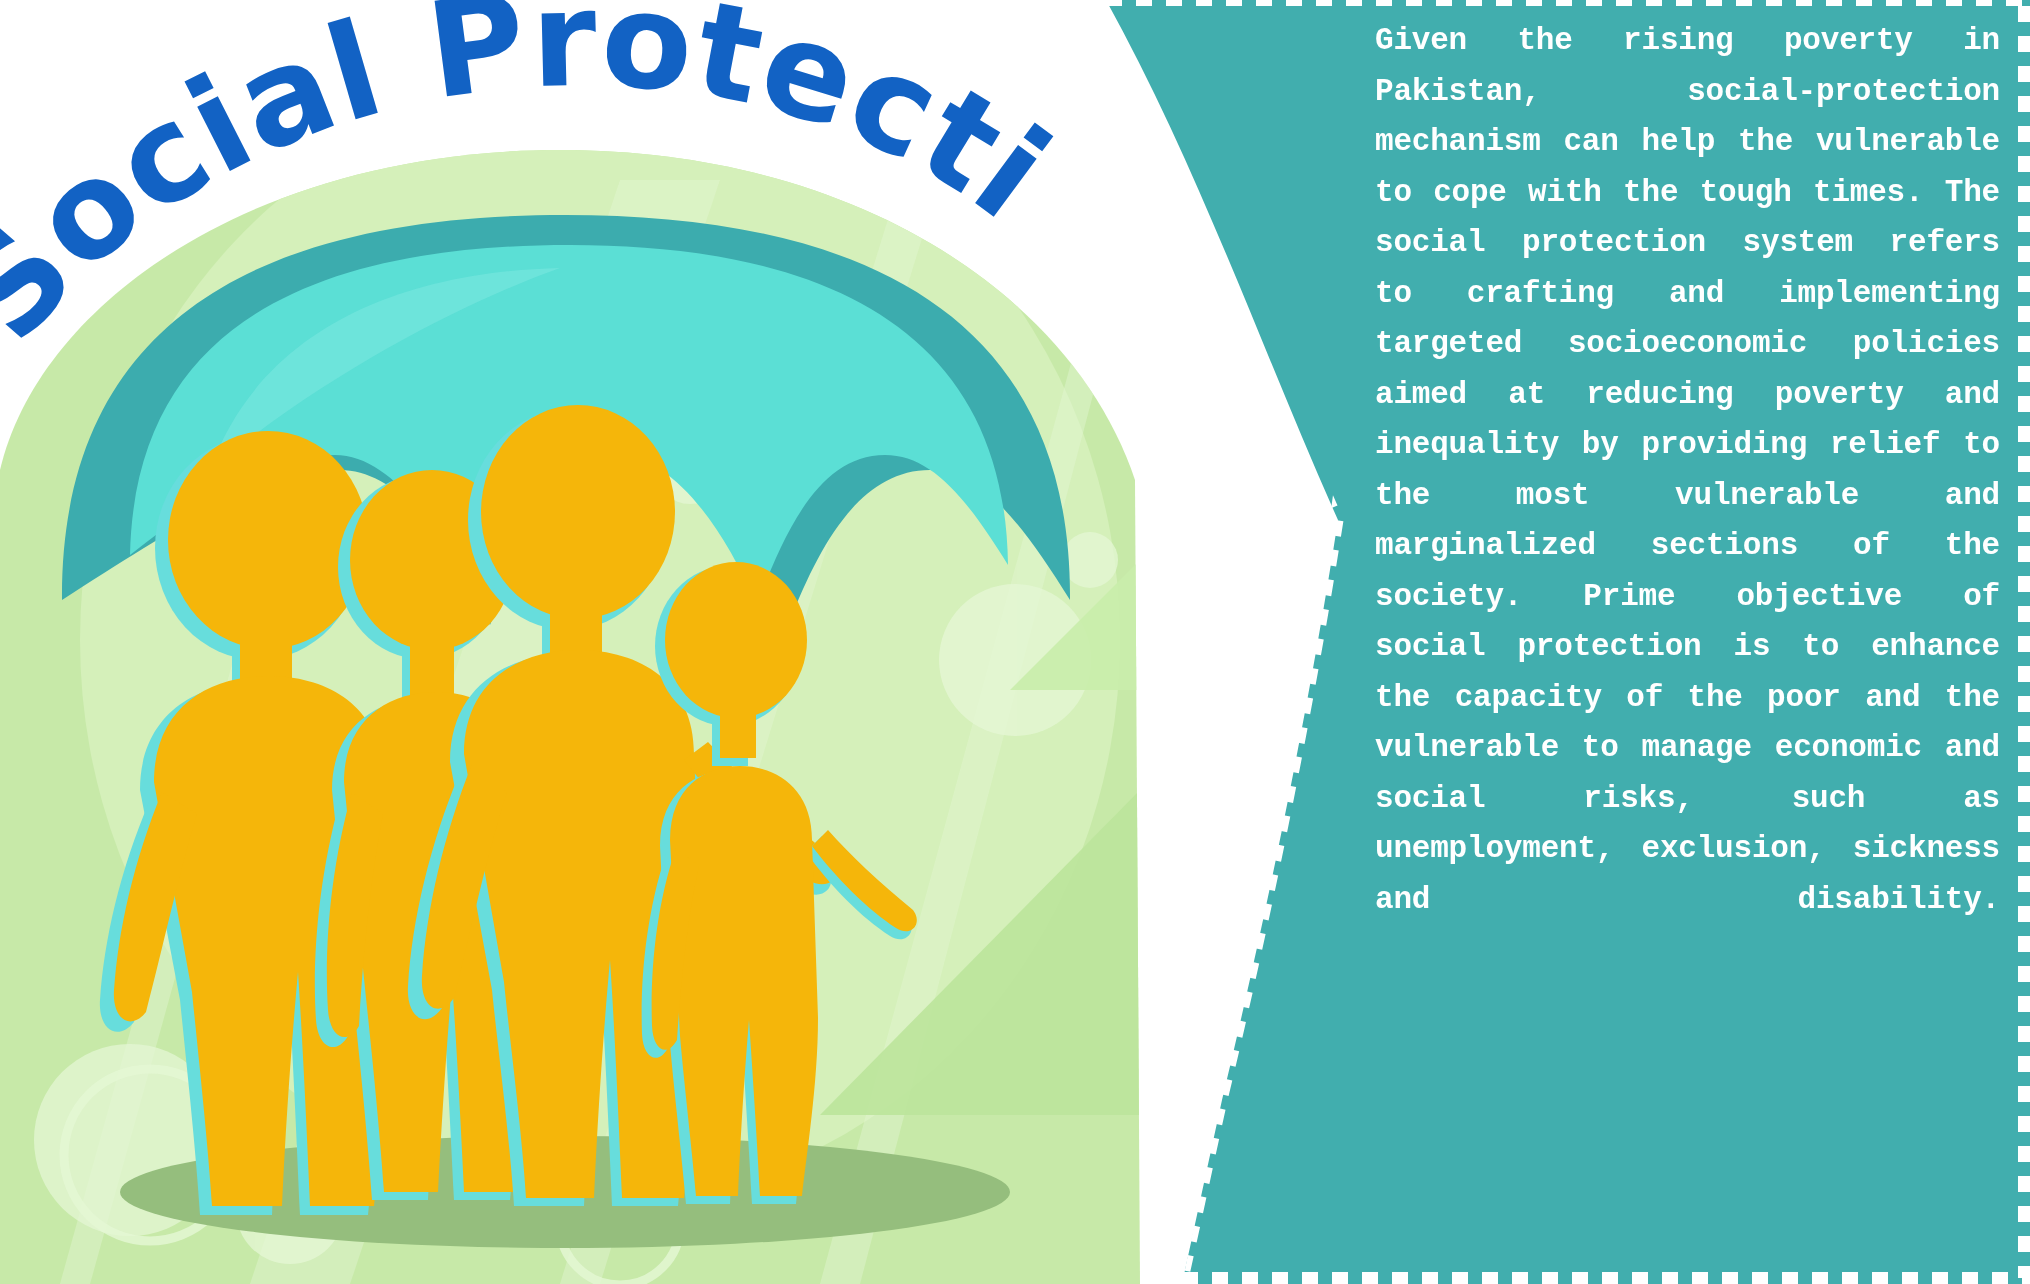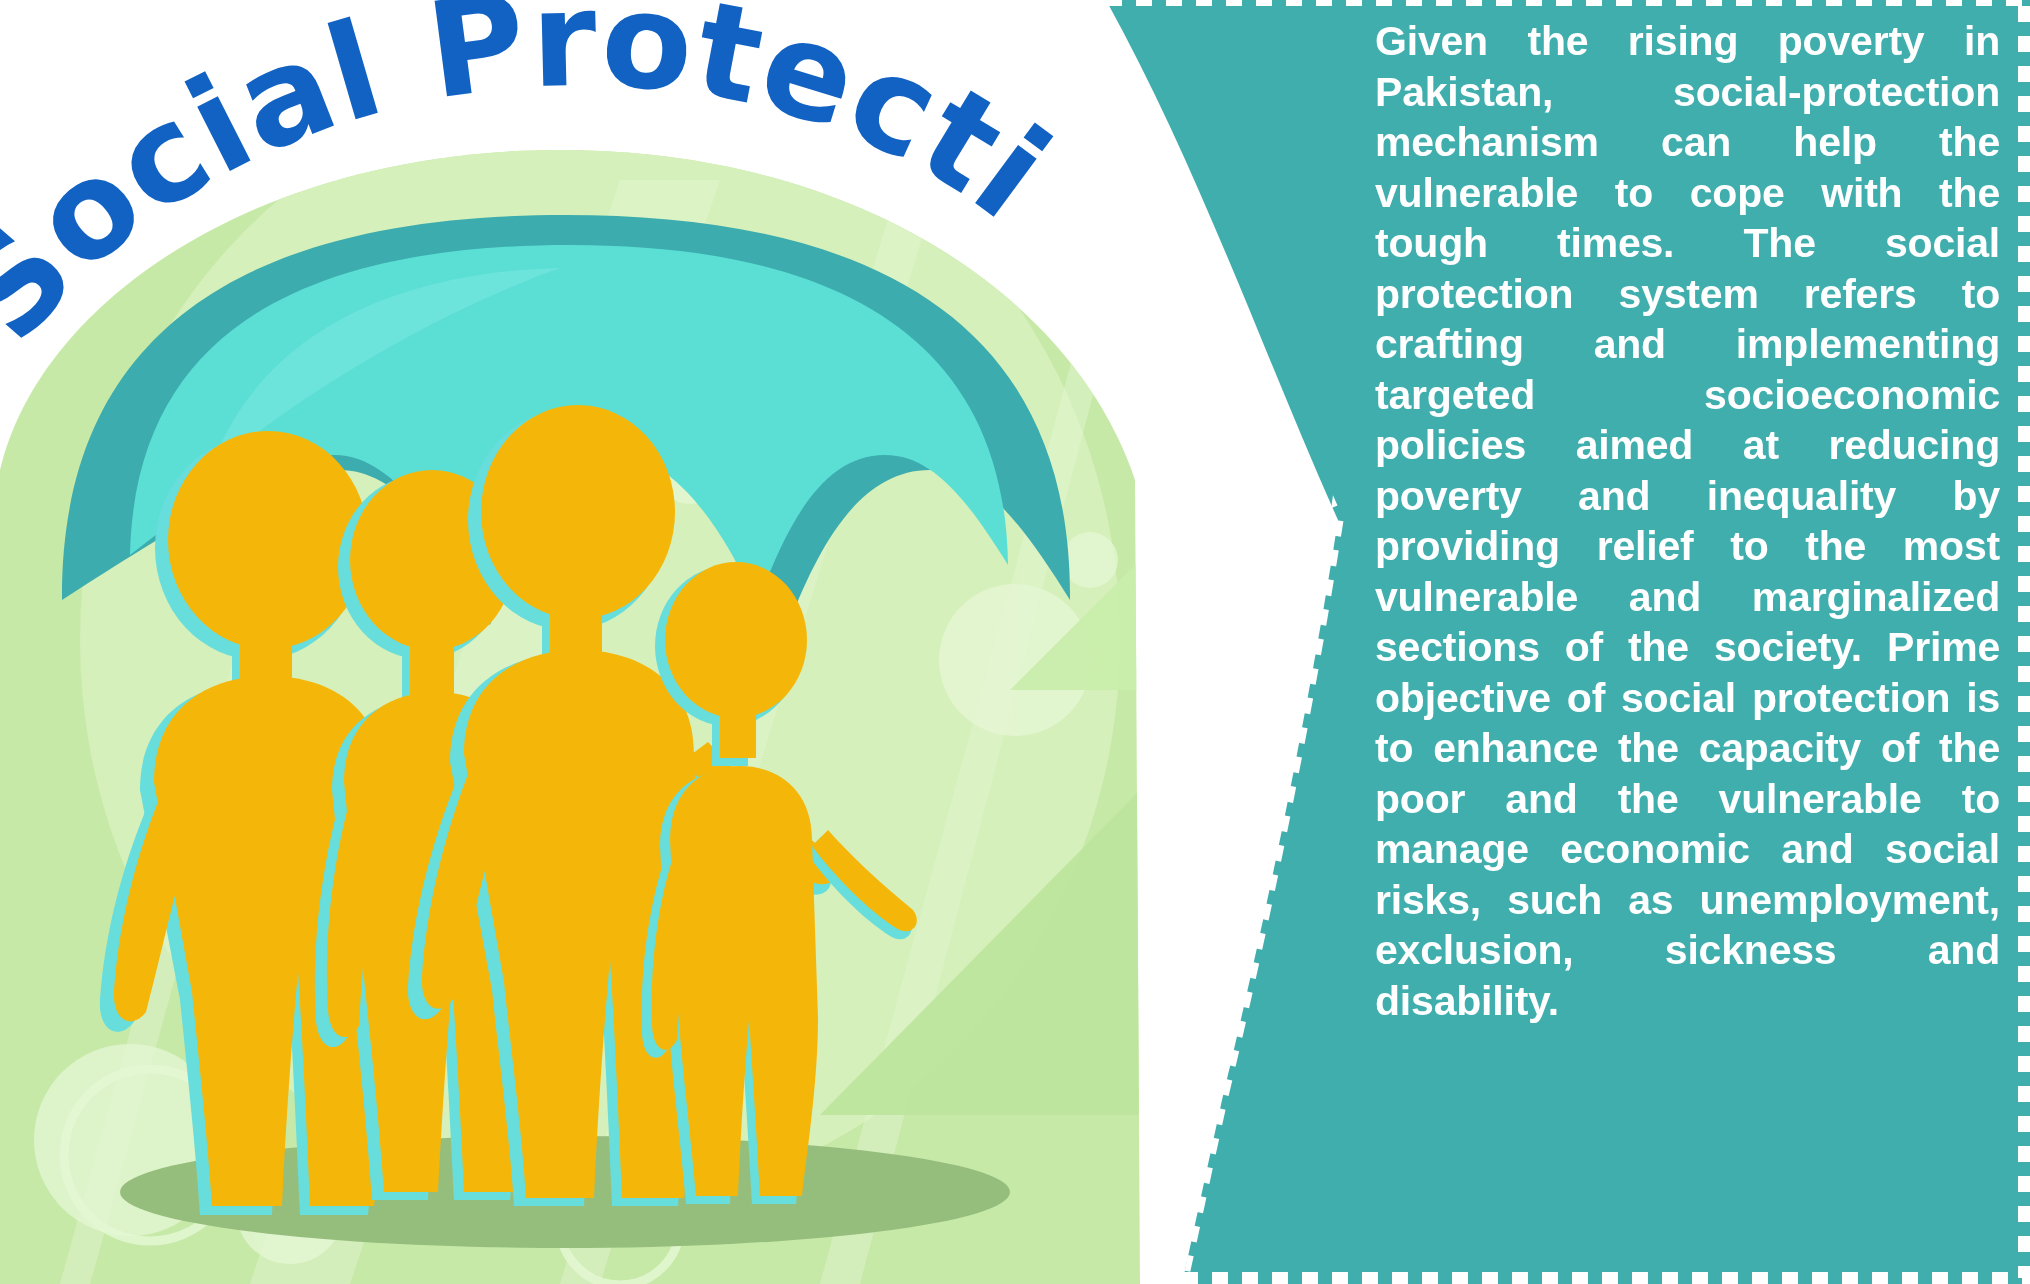--- a/index.html
+++ b/index.html
@@ -42,23 +42,23 @@
     position:absolute; right:0; top:0;
     width:960px; height:1284px;
   }
   #panel-shape { position:absolute; inset:0; width:960px; height:1284px; }
 
   #panel-text {
     position:absolute;
     left:305px; top:16px;
     width:625px;
     color:#ffffff;
-    font-family:Liberation Sans, sans-serif;
+    font-family:Liberation Mono, monospace;
     font-weight:bold;
-    font-size:41px;
+    font-size:31px;
     line-height:50.5px;
     text-align:justify;
     text-justify:inter-word;
     letter-spacing:-0.2px;
     word-spacing:0px;
     -webkit-font-smoothing:antialiased;
   }
   #panel-text::after{ content:""; display:inline-block; width:100%; }
 </style>
 </head>

